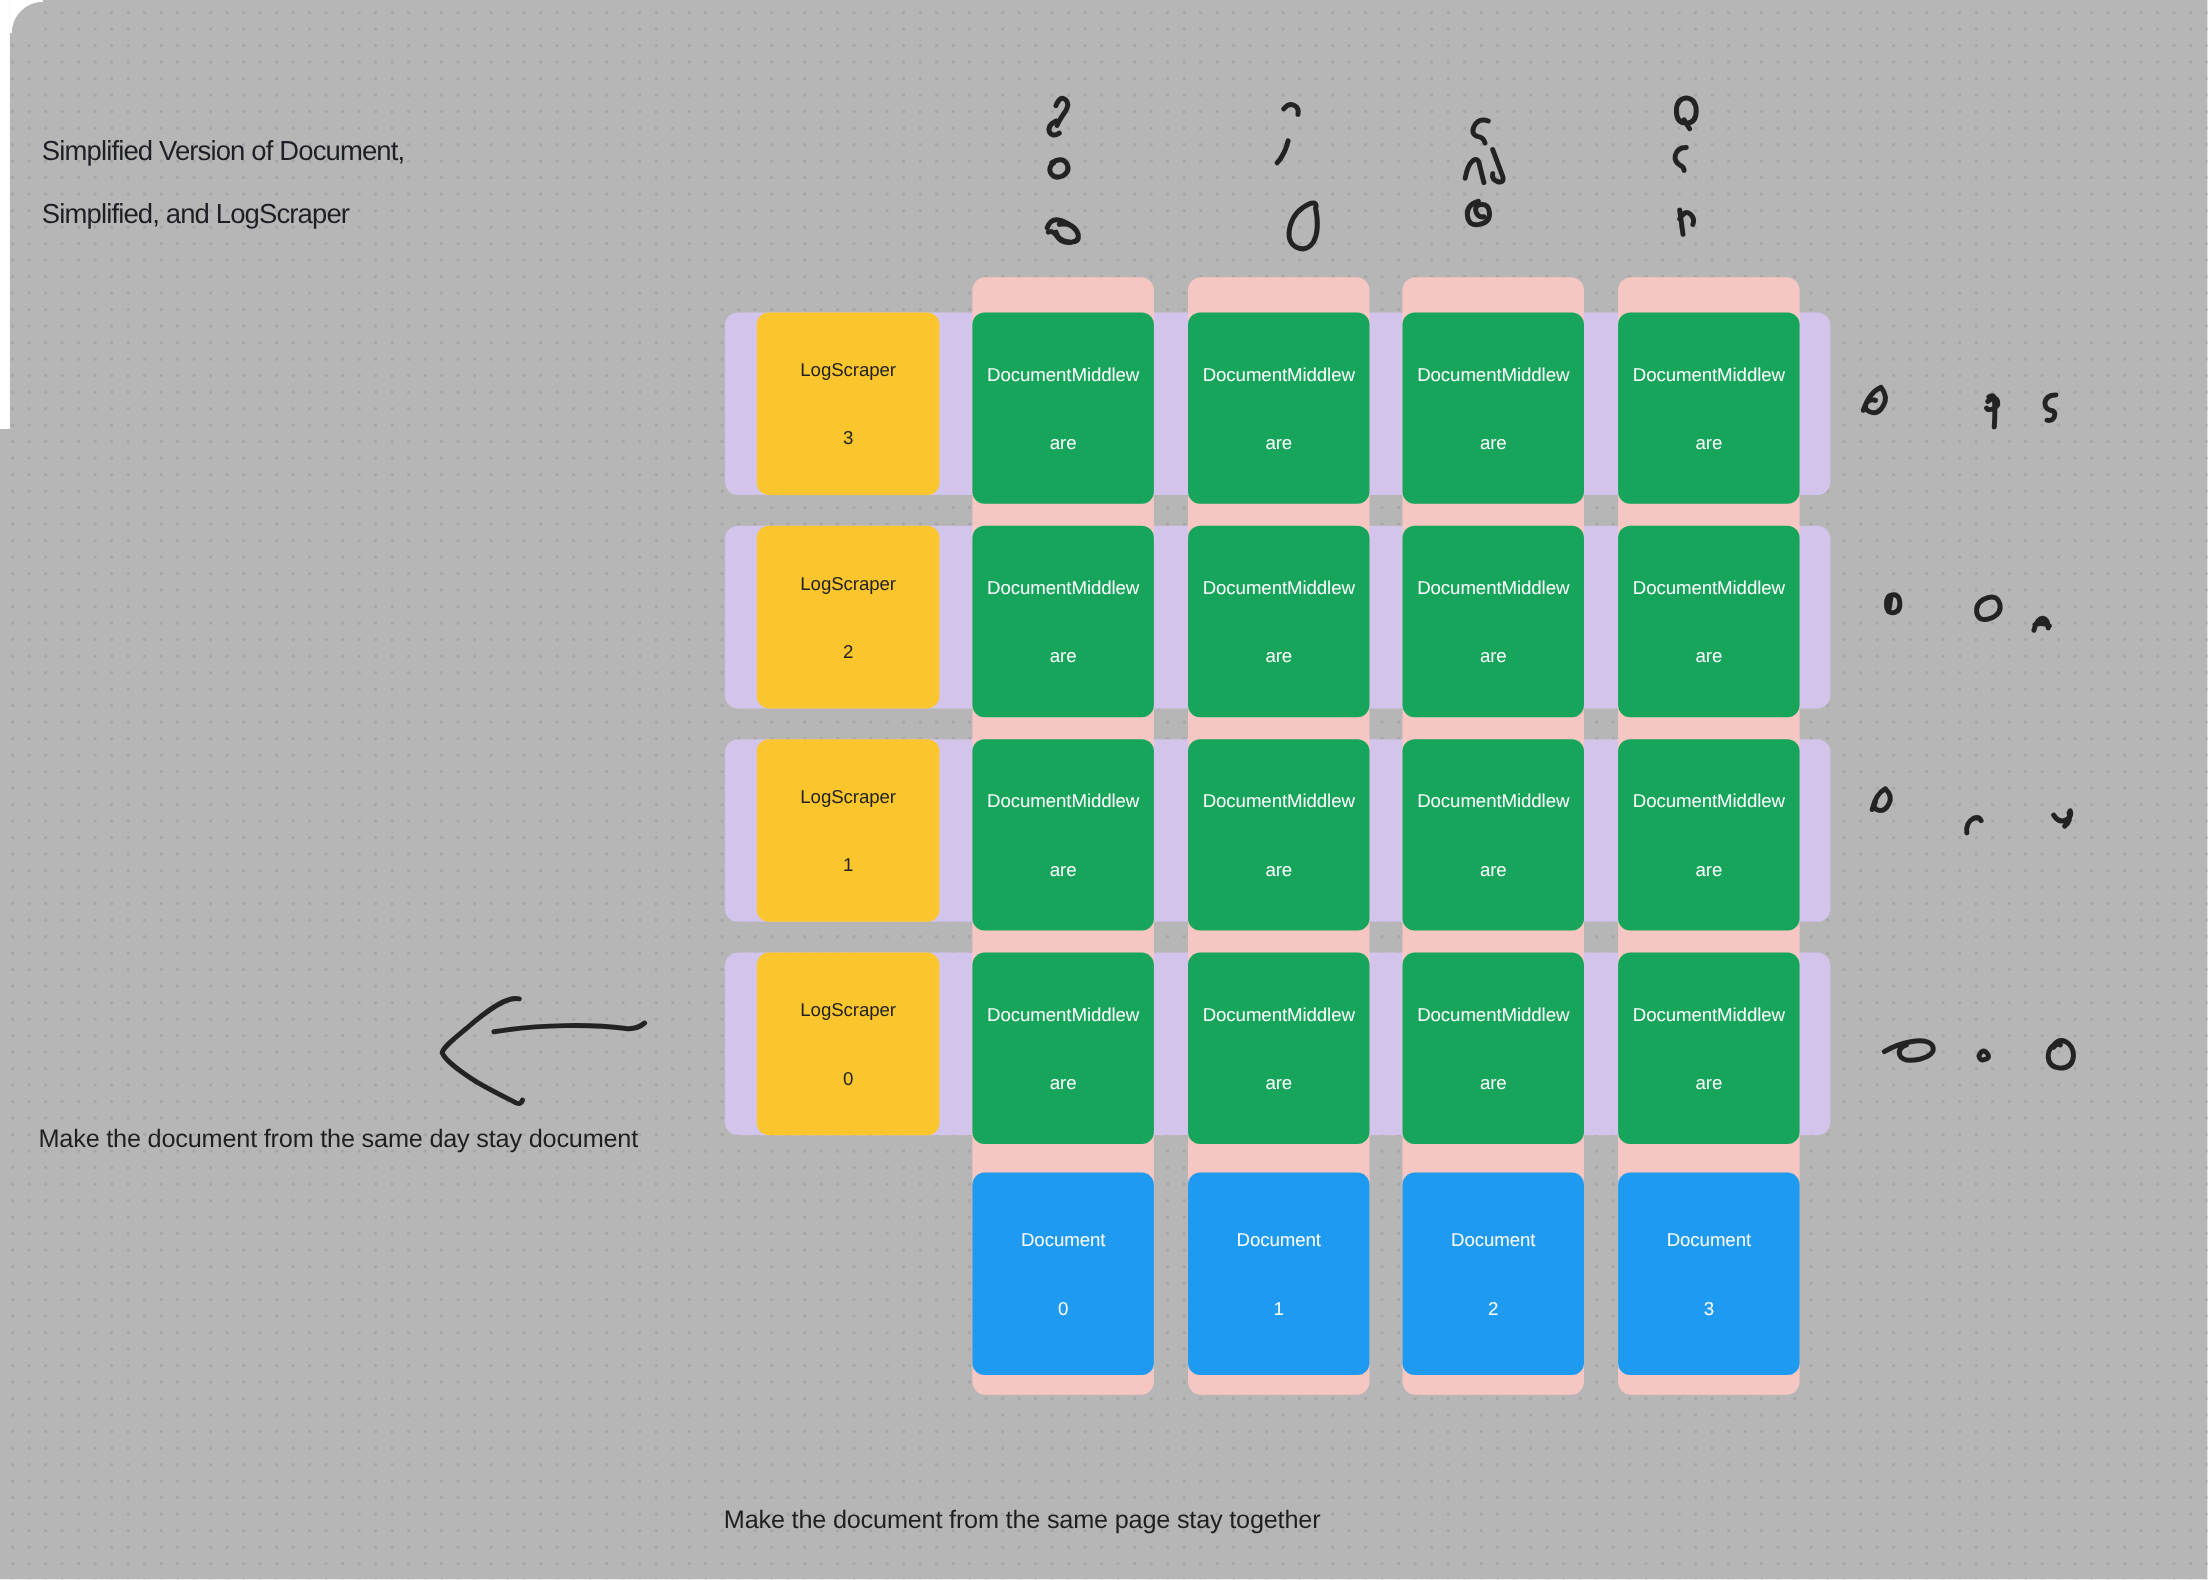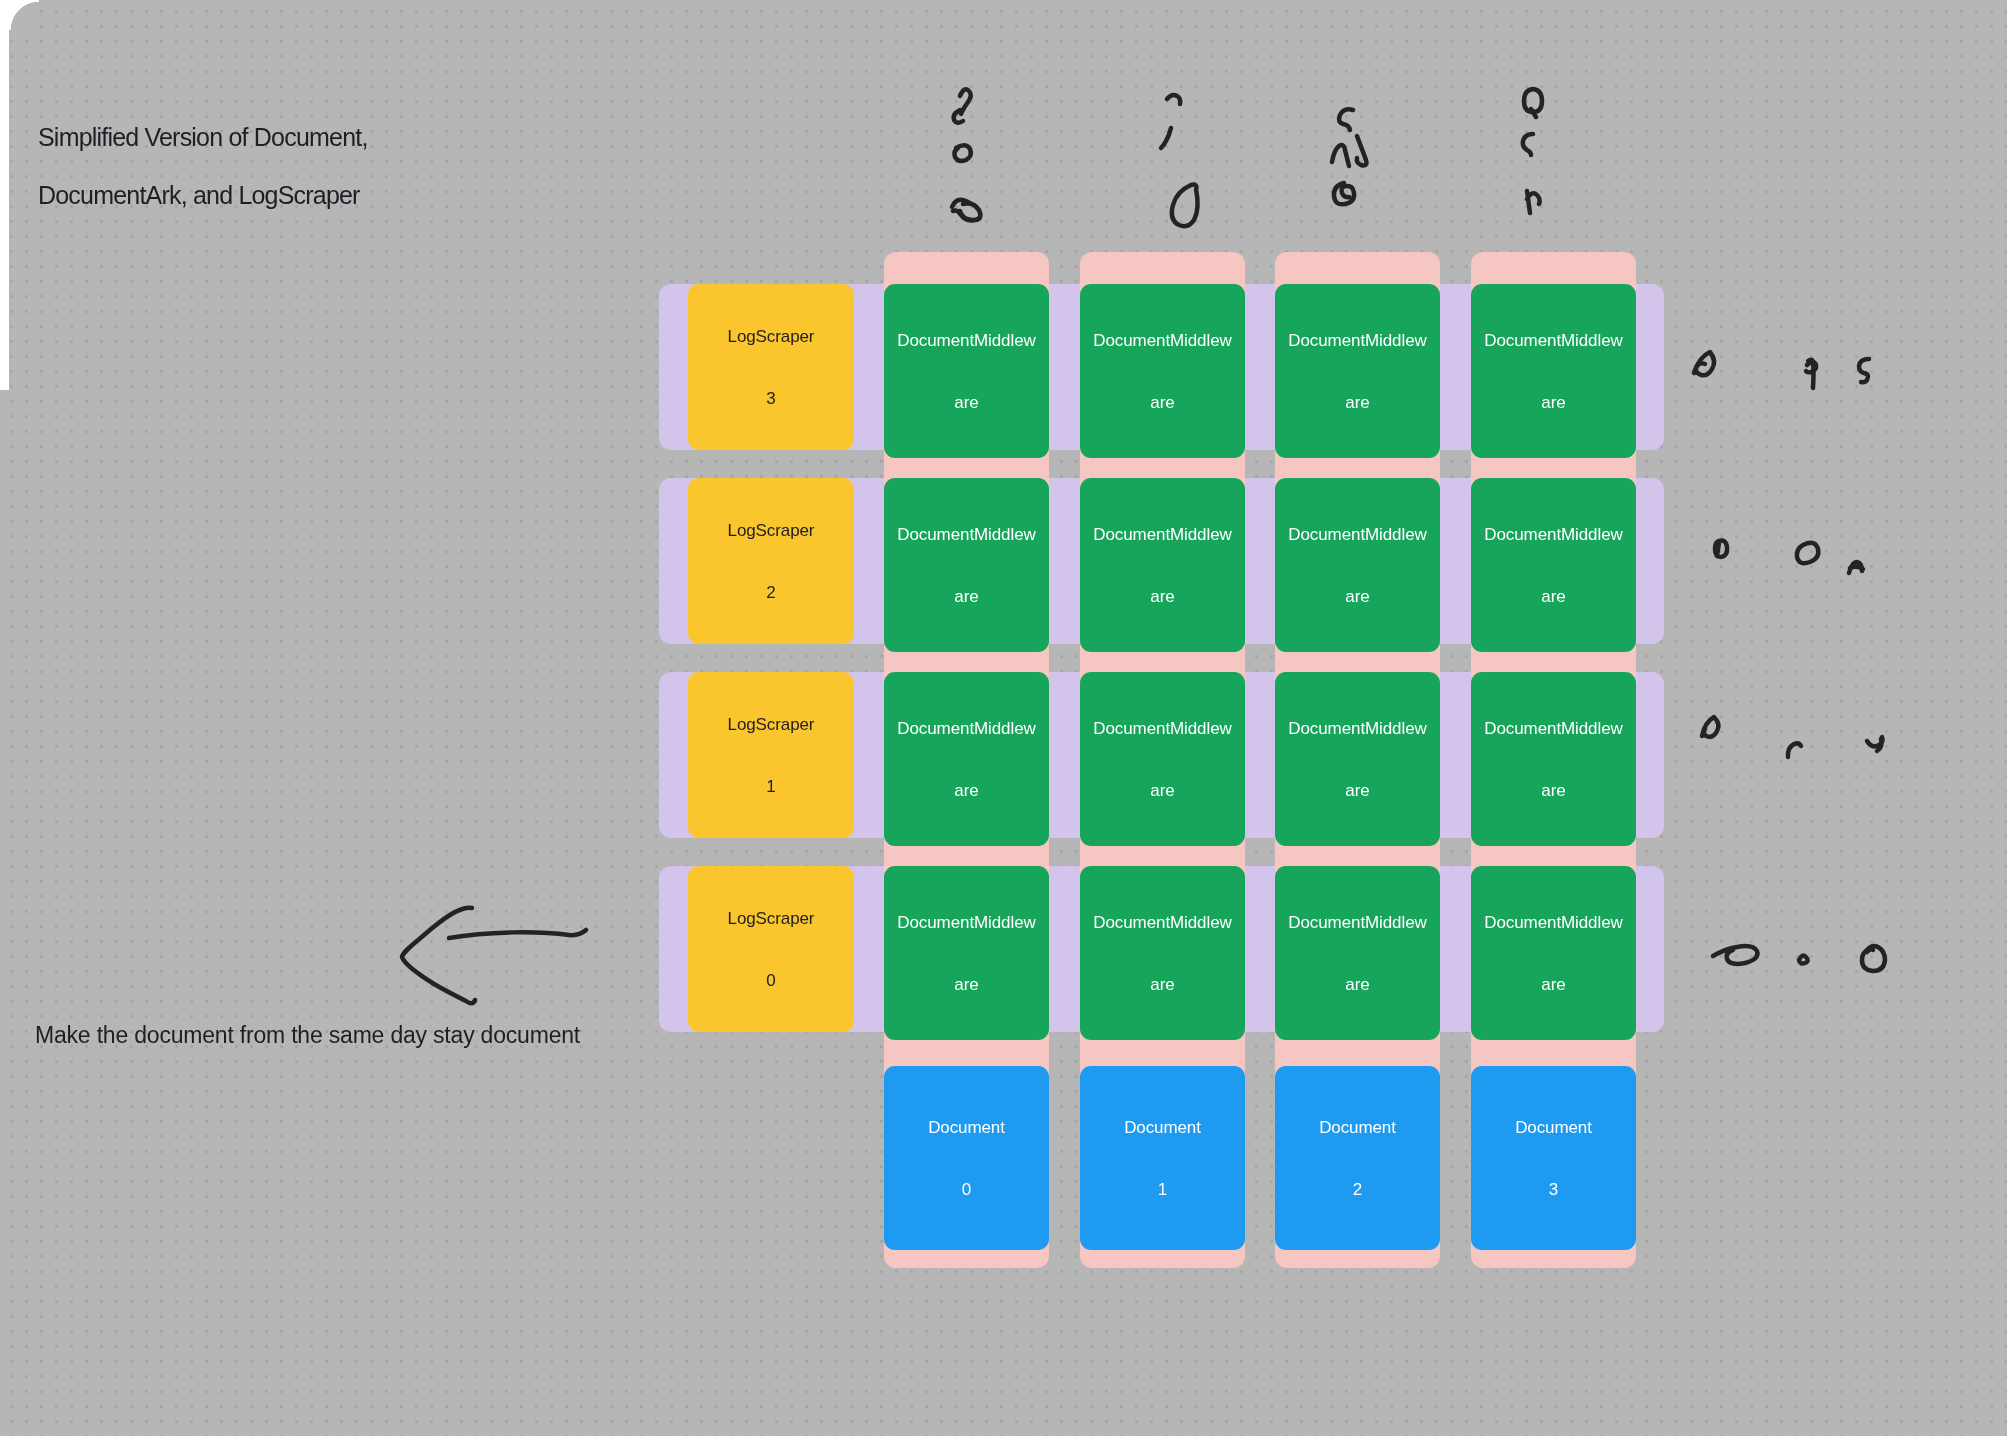--- a/index.html
+++ b/index.html
@@ -47,21 +47,21 @@
 </head>
 <body>
 
 <div id="stage">
   <div id="canvas"></div>
   <div class="white-strip"></div>
   <div class="corner-round"></div>
 
   <div id="title">
     <div>Simplified Version of Document,</div>
-    <div>DocumentArk, and LogScraper</div>
+    <div>Simplified, and LogScraper</div>
   </div>
 
   <div class="band row r0"></div>
   <div class="band row r1"></div>
   <div class="band row r2"></div>
   <div class="band row r3"></div>
 
   <div class="band col c0"></div>
   <div class="band col c1"></div>
   <div class="band col c2"></div>
@@ -160,20 +160,21 @@
   <div class="box blue c2">
     <div>Document</div>
     <div>2</div>
   </div>
   <div class="box blue c3">
     <div>Document</div>
     <div>3</div>
   </div>
 
   <div id="note-day" class="note">Make the document from the same day stay document</div>
+  <div id="note-page" class="note">Make the document from the same page stay together</div>
 
   <svg id="ink" width="2007" height="1436" viewBox="0 0 2007 1436">
 
     <g>
       <path d="M 586 930 Q 579 936 569 935 C 540 931 490 931 449 938"></path>
       <path d="M 472 908 C 460 905 440 921 424 935 C 412 945 403 952 402 957 C 404 963 418 974 434 984 C 446 991 458 997 466 1001 Q 473 1006 475 1000"></path>
     </g>
 
     <g>
       <path d="M 960 96 Q 964 86 969 91 Q 973 95 968 102 Q 963 109 961 114"></path>

